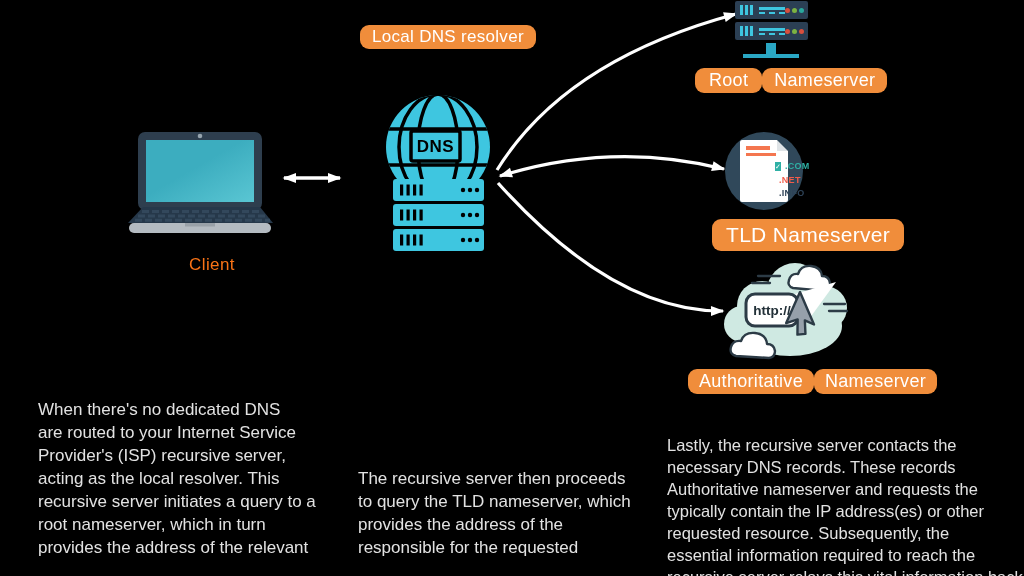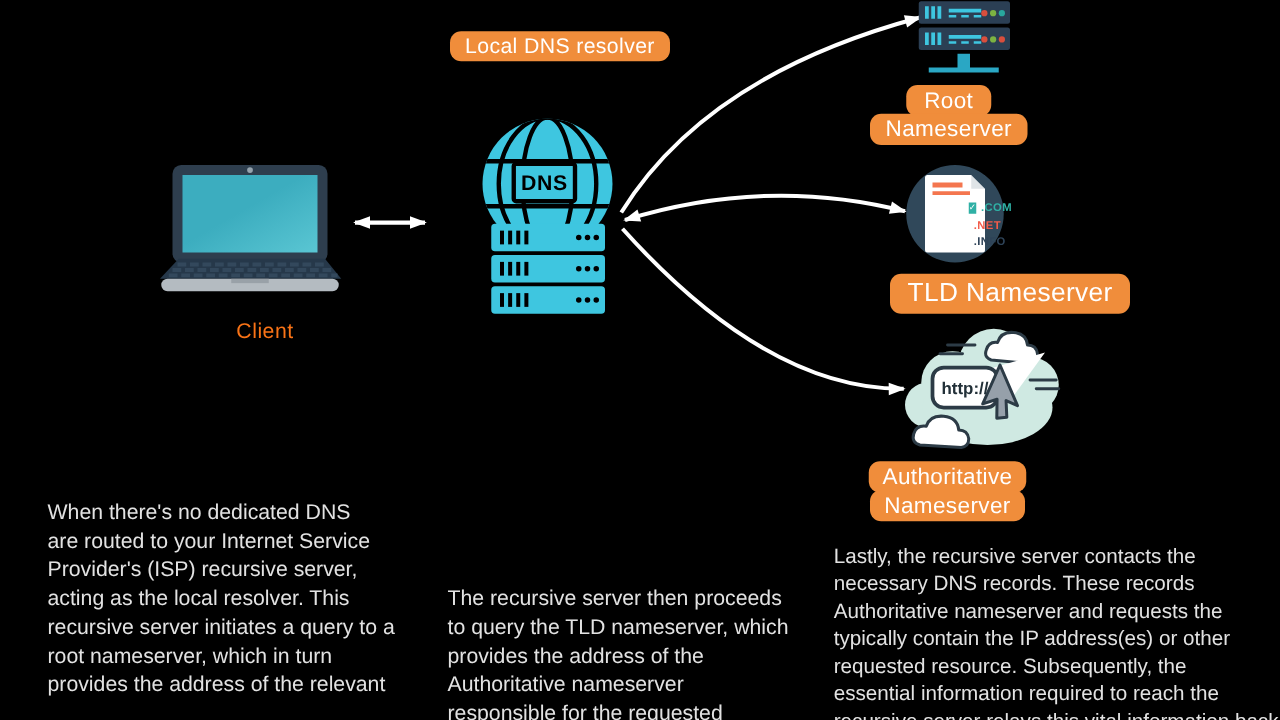--- a/index.html
+++ b/index.html
@@ -4,21 +4,21 @@
 <style>
   html,body { margin:0; padding:0; background:#000; }
   .canvas { position:relative; width:1024px; height:576px; background:#000;
             overflow:hidden; font-family:"Liberation Sans",sans-serif; }
   .abs { position:absolute; }
   svg { display:block; }
 
   
   .pill { background:#F08D3B; color:#FFFFFF; border-radius:9px; text-align:center;
           font-size:18px; letter-spacing:.3px; padding:3px 13px; white-space:nowrap; }
-  .pill-stack { position:absolute; display:flex; flex-direction:column; align-items:center; }
+  .pill-stack { position:absolute; display:flex; flex-direction:row; align-items:center; }
   .pill-stack .pill { margin-top:-2px; }
 
   
   .para { position:absolute; color:#E2E2E2; white-space:nowrap; }
   .para .pline { white-space:nowrap;margin-left:20px; }
   .para-left   { left:18px;  top:398px; font-size:17px;   line-height:23px; }
   .para-middle { left:338px; top:467px; font-size:17px;   line-height:23px; }
   .para-right  { left:647px; top:434px; font-size:16.5px; line-height:22px; }
 
   
@@ -245,21 +245,20 @@
       <div class="pline">Provider's (ISP) recursive server,</div>
       <div class="pline">acting as the local resolver. This</div>
       <div class="pline">recursive server initiates a query to a</div>
       <div class="pline">root nameserver, which in turn</div>
       <div class="pline">provides the address of the relevant</div>
     </div>
   <div class="para para-middle">
       <div class="pline">The recursive server then proceeds</div>
       <div class="pline">to query the TLD nameserver, which</div>
       <div class="pline">provides the address of the</div>
-      <div class="pline">Authoritative nameserver</div>
       <div class="pline">responsible for the requested</div>
     </div>
   <div class="para para-right">
       <div class="pline">Lastly, the recursive server contacts the</div>
       <div class="pline">necessary DNS records. These records</div>
       <div class="pline">Authoritative nameserver and requests the</div>
       <div class="pline">typically contain the IP address(es) or other</div>
       <div class="pline">requested resource. Subsequently, the</div>
       <div class="pline">essential information required to reach the</div>
       <div class="pline">recursive server relays this vital information back</div>

